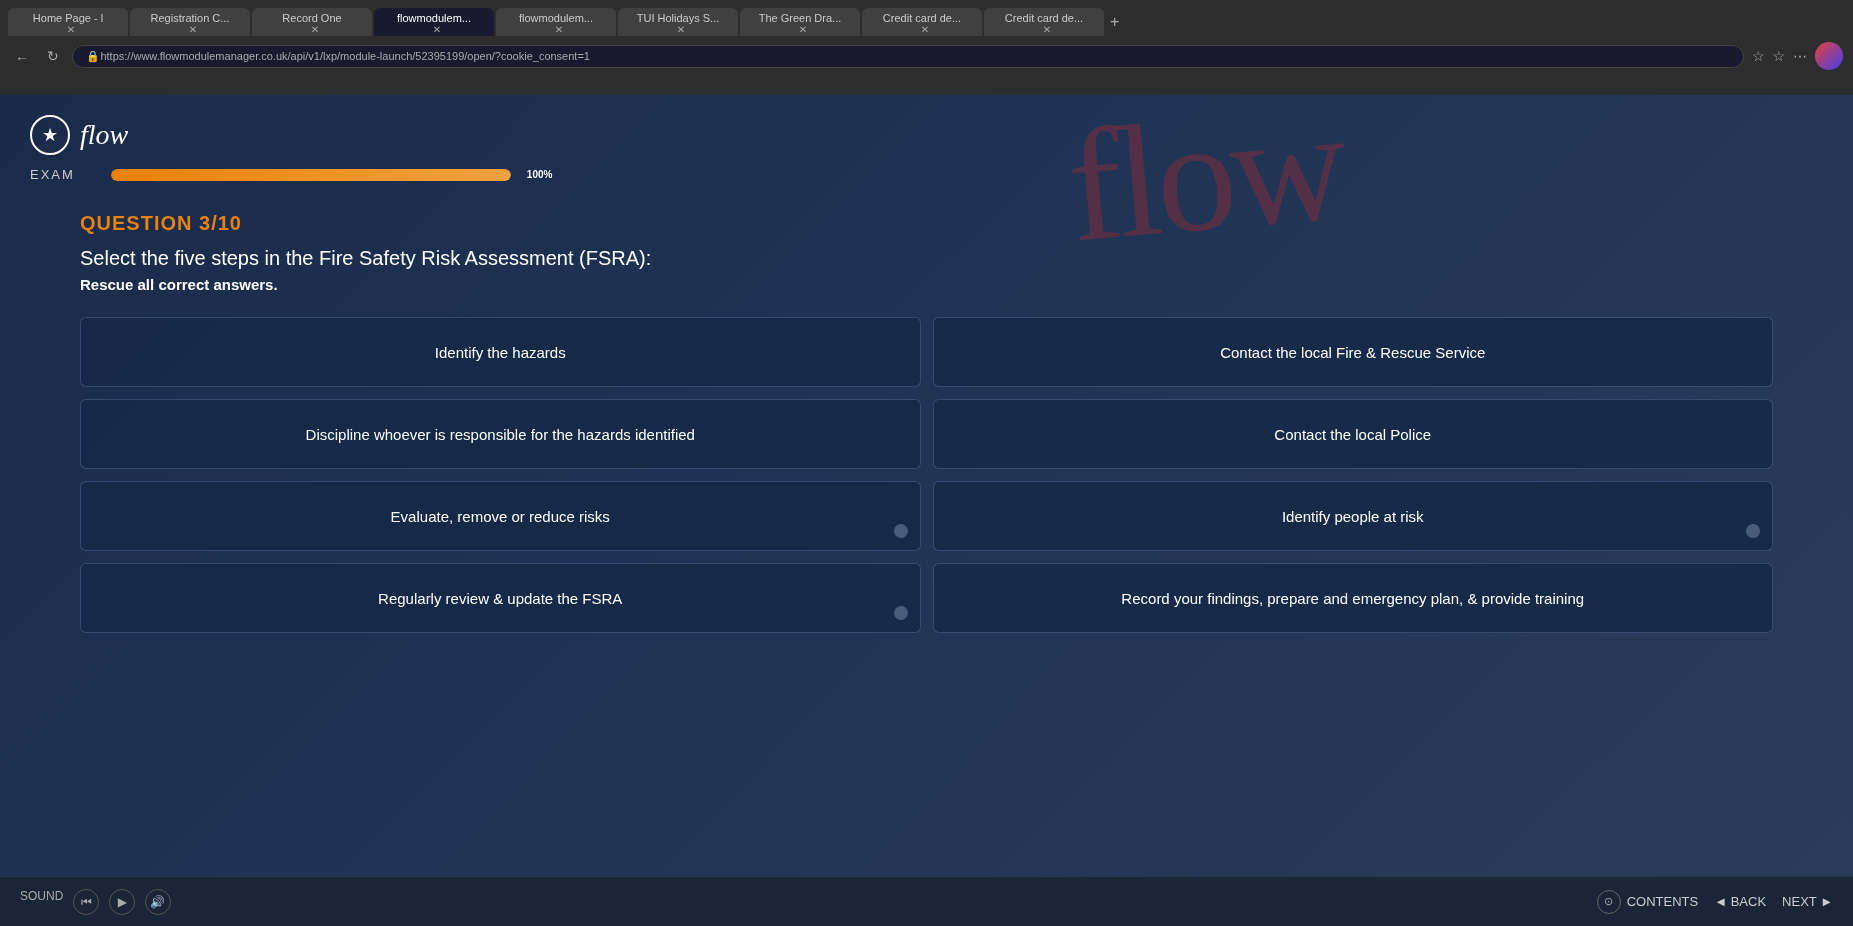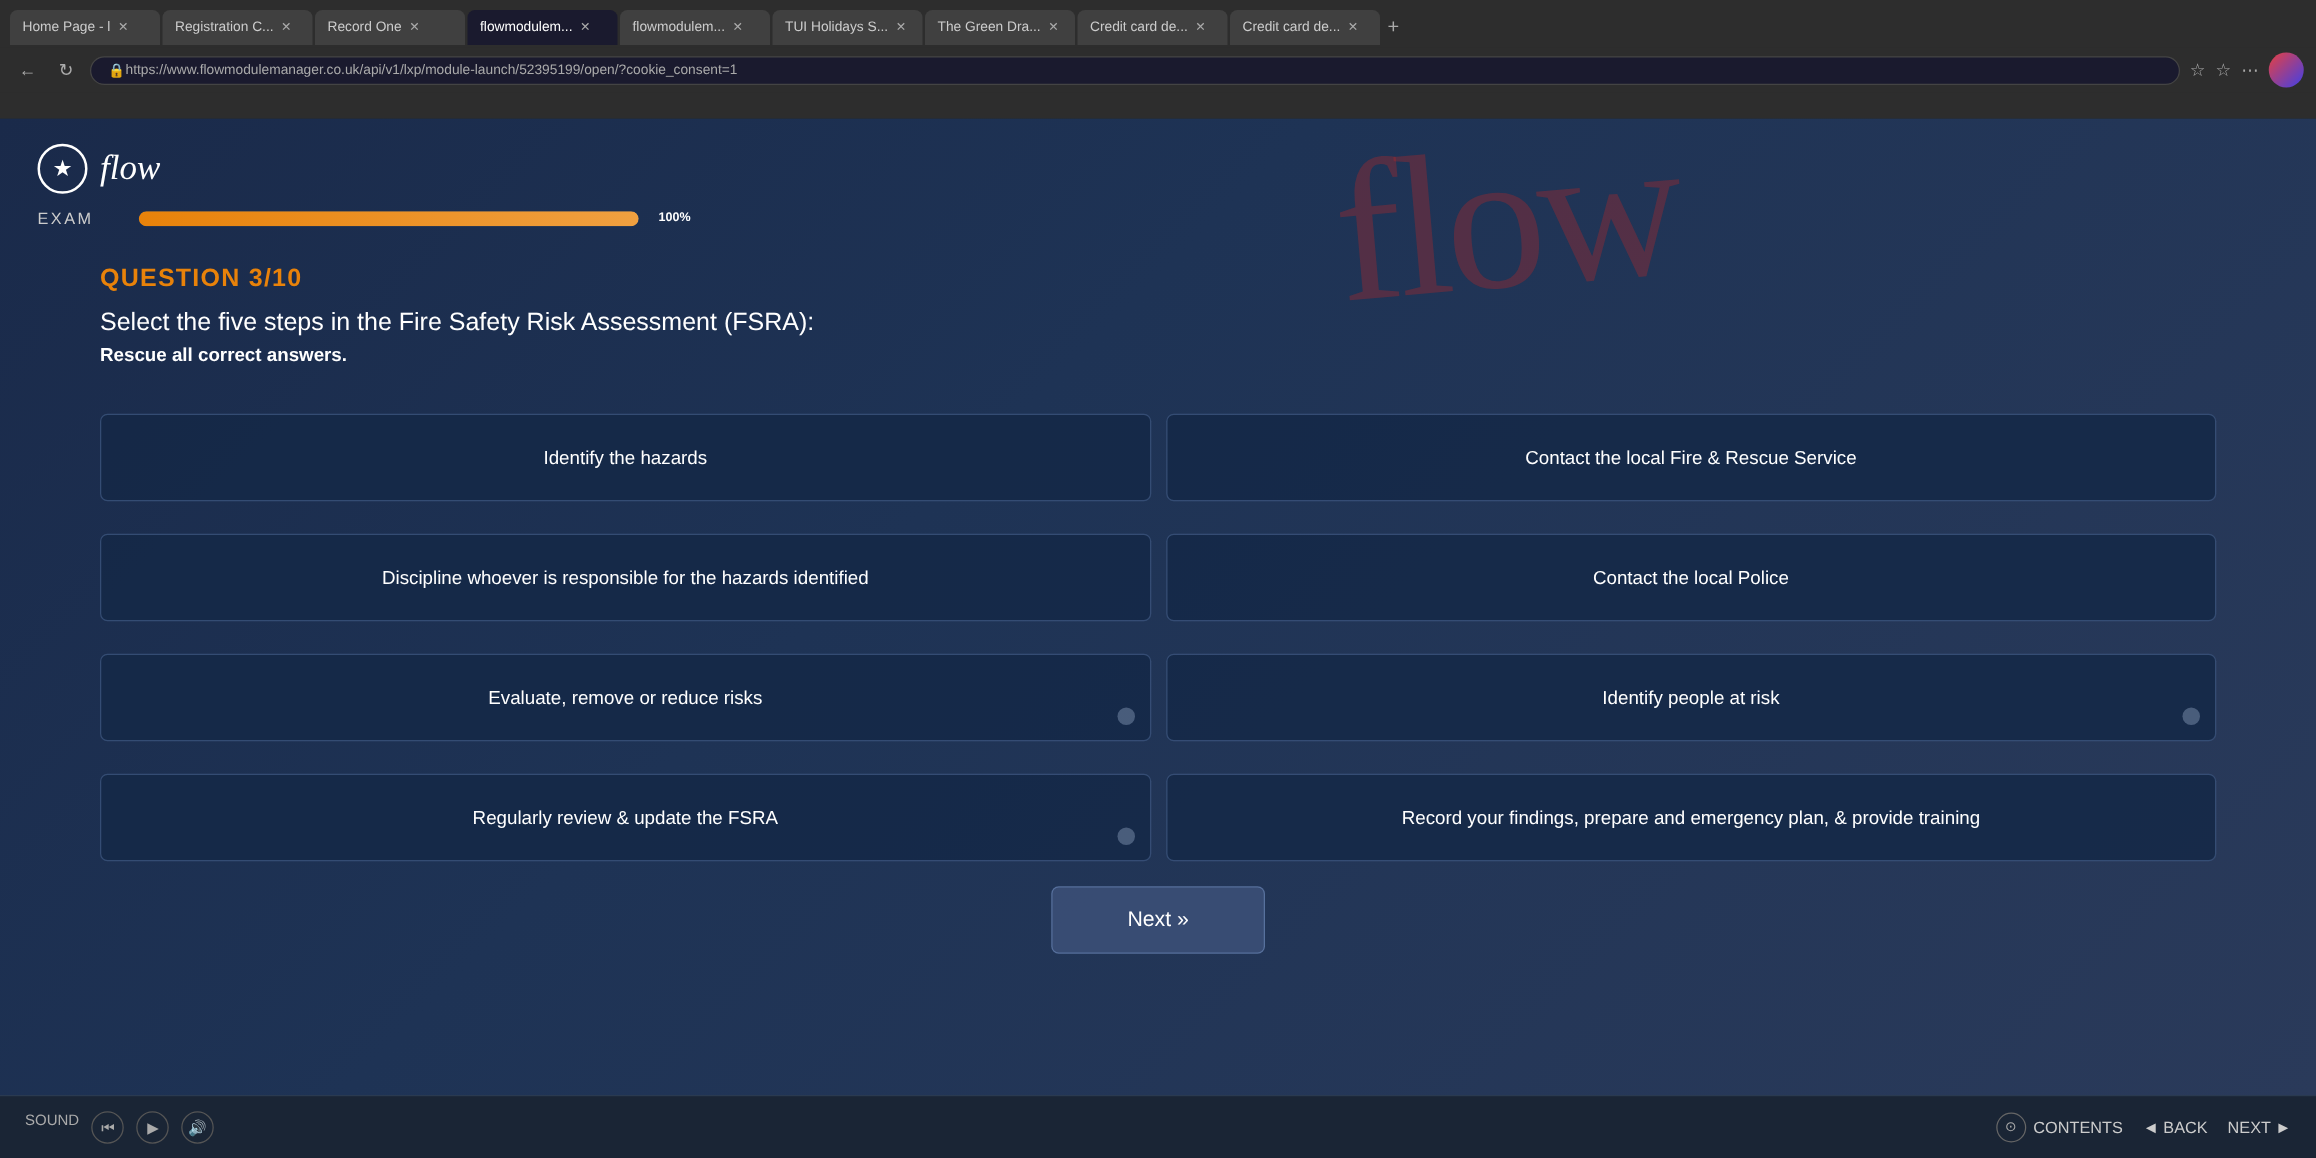--- a/index.html
+++ b/index.html
@@ -36,20 +36,21 @@
       padding: 4px 10px;
       margin-right: 2px;
       font-size: 11px;
       color: #ccc;
       height: 28px;
       min-width: 120px;
       max-width: 160px;
       white-space: nowrap;
       overflow: hidden;
       text-overflow: ellipsis;
+      flex-direction: column;
     }
 
     .tab.active {
       background: #1a1a2e;
       color: #fff;
     }
 
     .tab-close {
       margin-left: 6px;
       cursor: pointer;
@@ -251,21 +252,20 @@
       color: #fff;
       font-size: 15px;
       text-align: center;
       cursor: pointer;
       transition: background 0.2s;
       position: relative;
       min-height: 70px;
       display: flex;
       align-items: center;
       justify-content: center;
-      margin-top: 14px;
     }
 
     .answer-btn .dot-indicator {
       position: absolute;
       right: 12px;
       bottom: 12px;
       width: 14px;
       height: 14px;
       border-radius: 50%;
       background: rgba(150, 170, 200, 0.4);
@@ -483,23 +483,20 @@
         <span>Regularly review &amp; update the FSRA</span>
         <span class="dot-indicator"></span>
       </button>
 
       <button class="answer-btn">
         <span>Record your findings, prepare and emergency plan, &amp; provide training</span>
       </button>
 
     </div>
 
-    <div class="next-btn-container">
-      <button class="next-btn">Next »</button>
-    </div>
   </div>
 
 </div>
 
 <div class="bottom-bar">
   <div class="sound-controls">
     <span>SOUND</span>
     <button class="sound-btn">⏮</button>
     <button class="sound-btn">▶</button>
     <button class="sound-btn">🔊</button>

